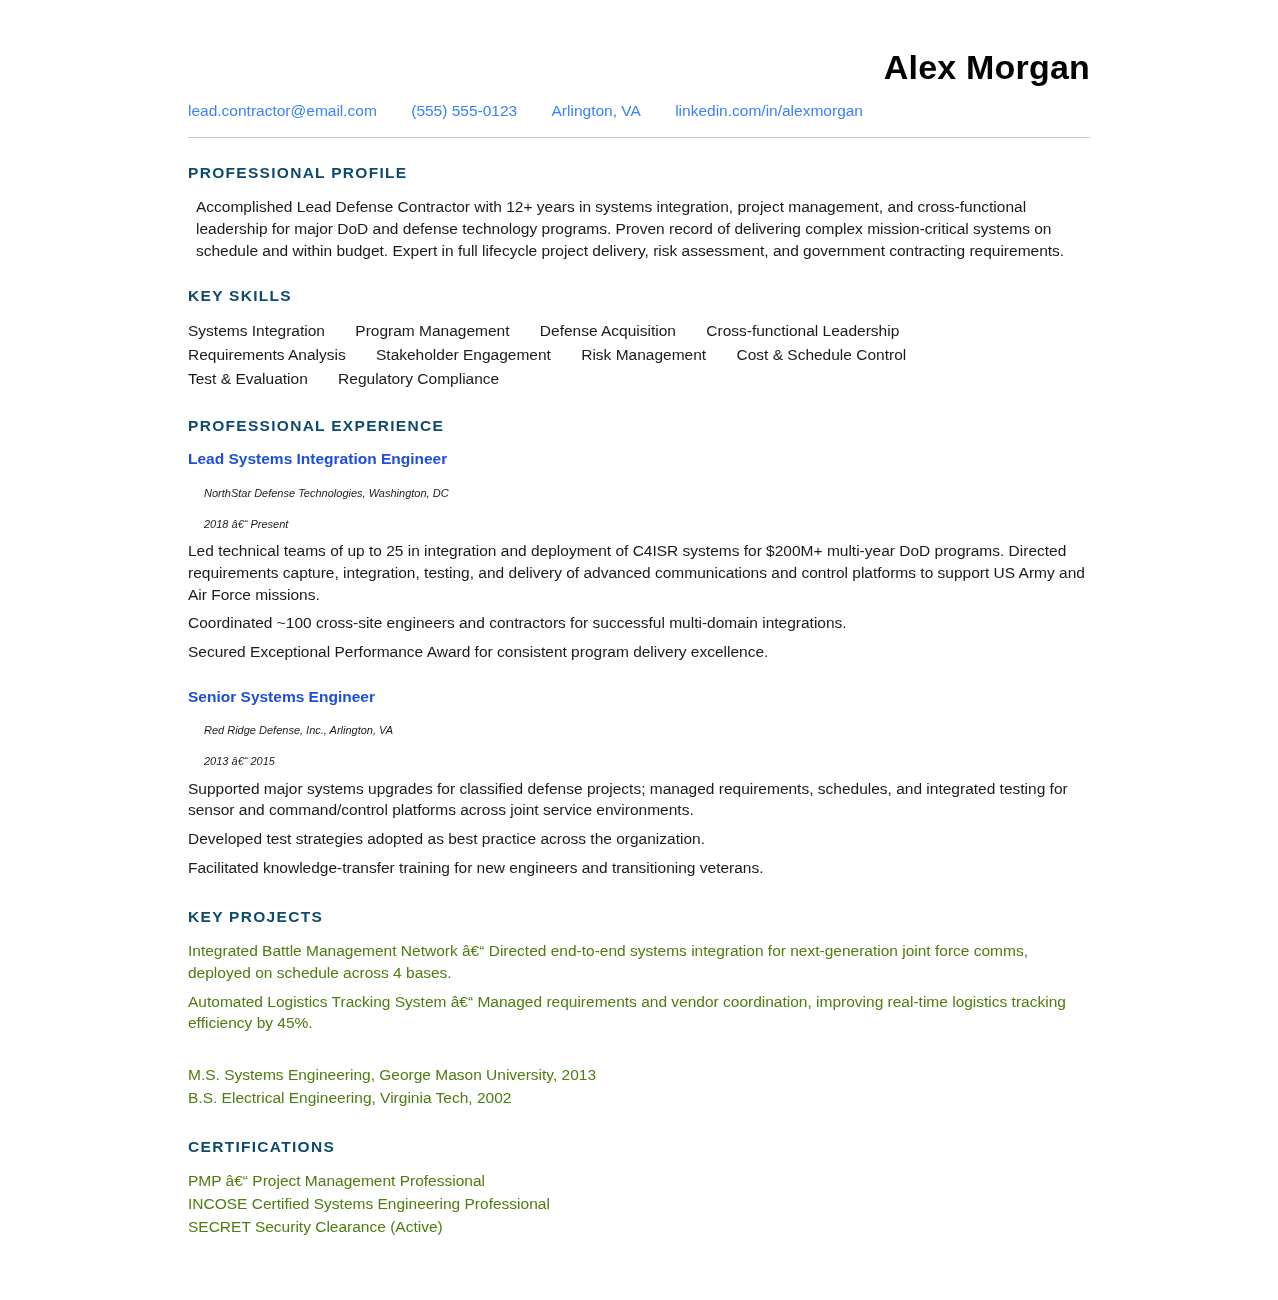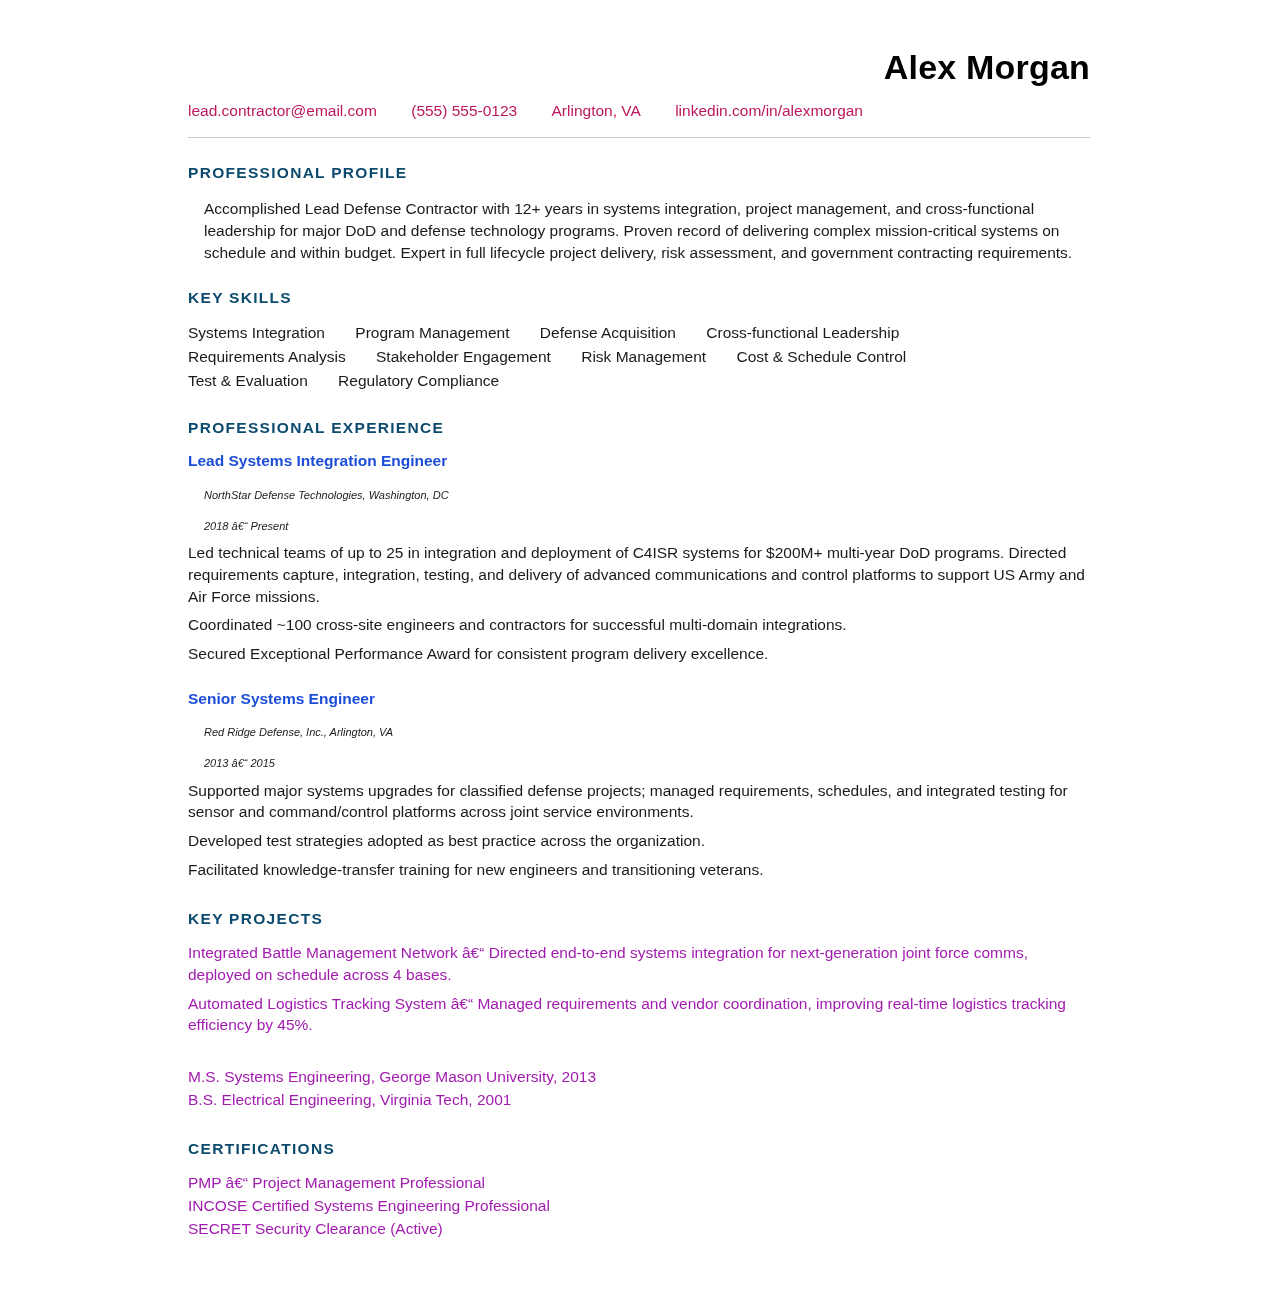--- a/index.html
+++ b/index.html
@@ -30,21 +30,21 @@
     line-height: 1.15;
     margin: 0 0 14px 0;
     color: #000000;
     text-align: right;
   }
   .contact-line {
     font-size: 15.5px;
     line-height: 1.3;
     margin: 7px 0 16px 0;
     white-space: nowrap;
-    color: #be185d;
+    color: #3b82f6;
   }
   .contact-item { display: inline-block; }
   .contact-item + .contact-item { margin-left: 30px; }
 
   .header-rule {
     border: 0;
     border-top: 1px solid #c8c8c8;
     margin: 0 0 26px 0;
     width: 902px;
   }
@@ -56,21 +56,21 @@
     font-weight: bold;
     letter-spacing: 1.3px;
     text-transform: uppercase;
     margin: 0 0 14px 0;
     color: #0c4a6e;
   }
 
   .para {
     font-size: 15.5px;
     line-height: 1.40;
-    margin: 16px;
+    margin: 8px;
     color: #1a1a1a;
   }
 
   
   .skills {
     font-size: 15.5px;
     line-height: 1.55;
     max-width: 890px;
   }
   .skill { display: inline-block; margin-right: 26px; }
@@ -99,21 +99,21 @@
     margin: 0 0 7px 0;
     color: #1a1a1a;
   }
   .bullet:last-child { margin-bottom: 0; }
 
   
   .entry {
     font-size: 15.5px;
     line-height: 1.40;
     margin: 0 0 7px 0;
-    color: #a21caf;
+    color: #4d7c0f;
   }
   .entry.tight { margin-bottom: 1px; }
   .entry:last-child { margin-bottom: 0; }
 
   .section-experience { margin-bottom: 30px; }
   .section-projects { margin-bottom: 30px; }
   .section-education { margin-bottom: 30px; }
 </style>
 </head>
 <body>
@@ -175,21 +175,21 @@
   </div>
 
   <div class="section section-projects">
     <h2 class="section-title">KEY PROJECTS</h2>
     <p class="entry">Integrated Battle Management Network â€“ Directed end-to-end systems integration for next-generation joint force comms, deployed on schedule across 4 bases.</p>
     <p class="entry">Automated Logistics Tracking System â€“ Managed requirements and vendor coordination, improving real-time logistics tracking efficiency by 45%.</p>
   </div>
 
   <div class="section section-education">
     <p class="entry tight">M.S. Systems Engineering, George Mason University, 2013</p>
-    <p class="entry tight">B.S. Electrical Engineering, Virginia Tech, 2001</p>
+    <p class="entry tight">B.S. Electrical Engineering, Virginia Tech, 2002</p>
   </div>
 
   <div class="section">
     <h2 class="section-title">CERTIFICATIONS</h2>
     <p class="entry tight">PMP â€“ Project Management Professional</p>
     <p class="entry tight">INCOSE Certified Systems Engineering Professional</p>
     <p class="entry tight">SECRET Security Clearance (Active)</p>
   </div>
 
 </div>

